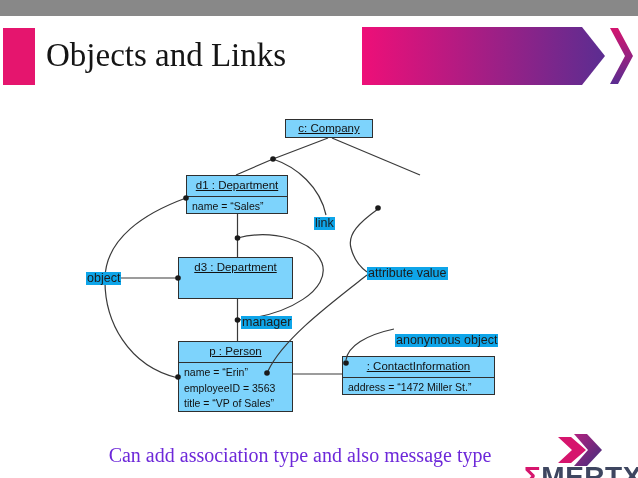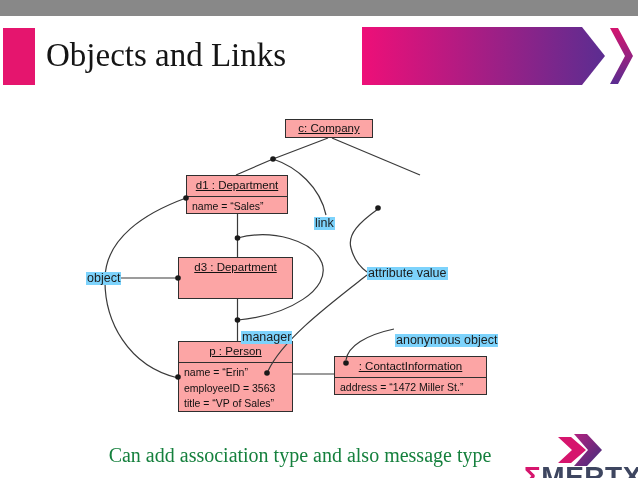--- a/index.html
+++ b/index.html
@@ -13,52 +13,52 @@
   .slide-title {
     position:absolute; left:46px; top:16px; width:320px;
     font-family:"Liberation Serif", serif; font-size:33px; line-height:46px;
     color:#151515; white-space:nowrap;
   }
   .banner-svg { position:absolute; left:360px; top:10px; }
   
   .lines-svg, .dots-svg { position:absolute; left:0; top:0; }
   .lines-svg { z-index:1; } .dots-svg { z-index:4; }
   .uml-box {
-    position:absolute; z-index:2; background:#fca5a5;
+    position:absolute; z-index:2; background:#7dd3fc;
     border:1.2px solid #2f2f2f; box-sizing:border-box; color:#111;
   }
   .uml-title {
     text-align:center; font-size:11.5px; line-height:19px; height:20px;
     text-decoration:underline; white-space:nowrap; overflow:hidden;
   }
   .uml-title.solo { height:100%; line-height:16px; }
   .uml-attrs {
     border-top:1.2px solid #2f2f2f; padding:2px 2px 4px 5px;
     font-size:10.5px; line-height:15.5px; white-space:nowrap;
   }
   .box-company { left:285px; top:103px; width:88px; height:19px; }
   .box-d1      { left:186px; top:159px; width:102px; height:39px; }
   .box-d2      { left:372px; top:159px; width:101px; height:42px; }
   .box-d2 .uml-attrs { padding-left:8px; }
   .box-d3      { left:178px; top:241px; width:115px; height:42px; }
   .box-person  { left:178px; top:325px; width:115px; height:71px; }
-  .box-contact { left:334px; top:340px; width:153px; height:39px; }
+  .box-contact { left:342px; top:340px; width:153px; height:39px; }
   .diagram-label {
     position:absolute; z-index:5; font-size:12.5px; color:#1c1c1c;
-    background:#7dd3fc; padding:0 1px; white-space:nowrap; line-height:13px;
+    background:#0ea5e9; padding:0 1px; white-space:nowrap; line-height:13px;
   }
   .label-link      { left:314px; top:201px; }
   .label-object    { left:86px;  top:256px; }
-  .label-manager   { left:241px; top:315px; }
+  .label-manager   { left:241px; top:300px; }
   .label-attrvalue { left:367px; top:251px; }
   .label-anonobj   { left:395px; top:318px; }
   
   .caption {
     position:absolute; left:60px; top:428px; width:480px; text-align:center;
-    font-family:"Liberation Serif", serif; font-size:20px; color:#15803d;
+    font-family:"Liberation Serif", serif; font-size:20px; color:#6d28d9;
     white-space:nowrap; z-index:5;
   }
   .logo { position:absolute; left:524px; top:412px; width:112px; height:62px; z-index:5; }
   .logo-emblem { position:absolute; left:26px; top:0; }
   .logo-word {
     position:absolute; left:0px; top:33px; font-weight:bold; font-size:28px;
     letter-spacing:0.5px; white-space:nowrap;
   }
   .logo-sigma { color:#D6156D; }
   .logo-name  { color:#3E4660; }

